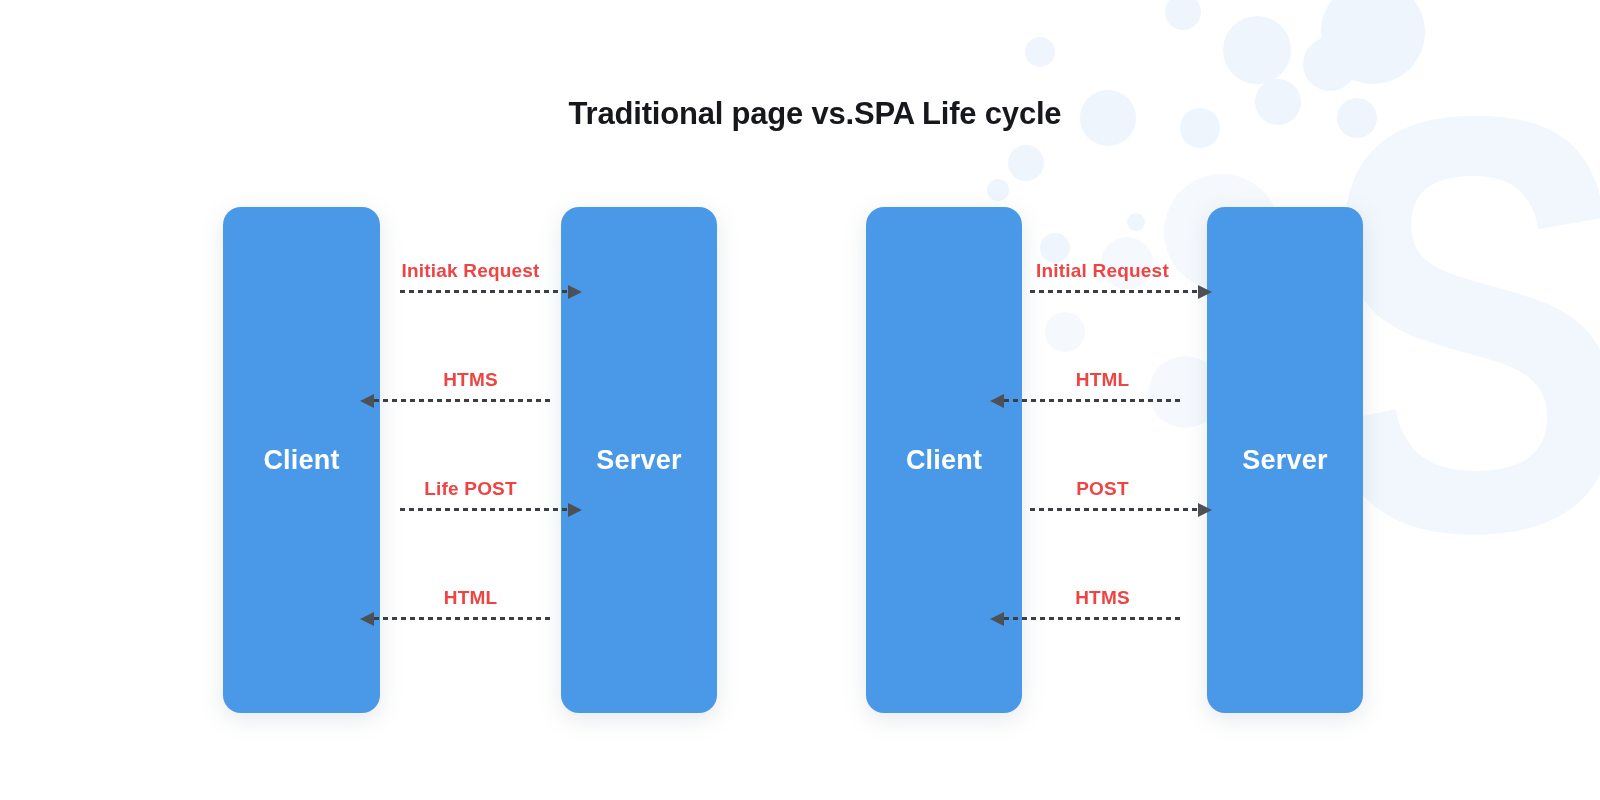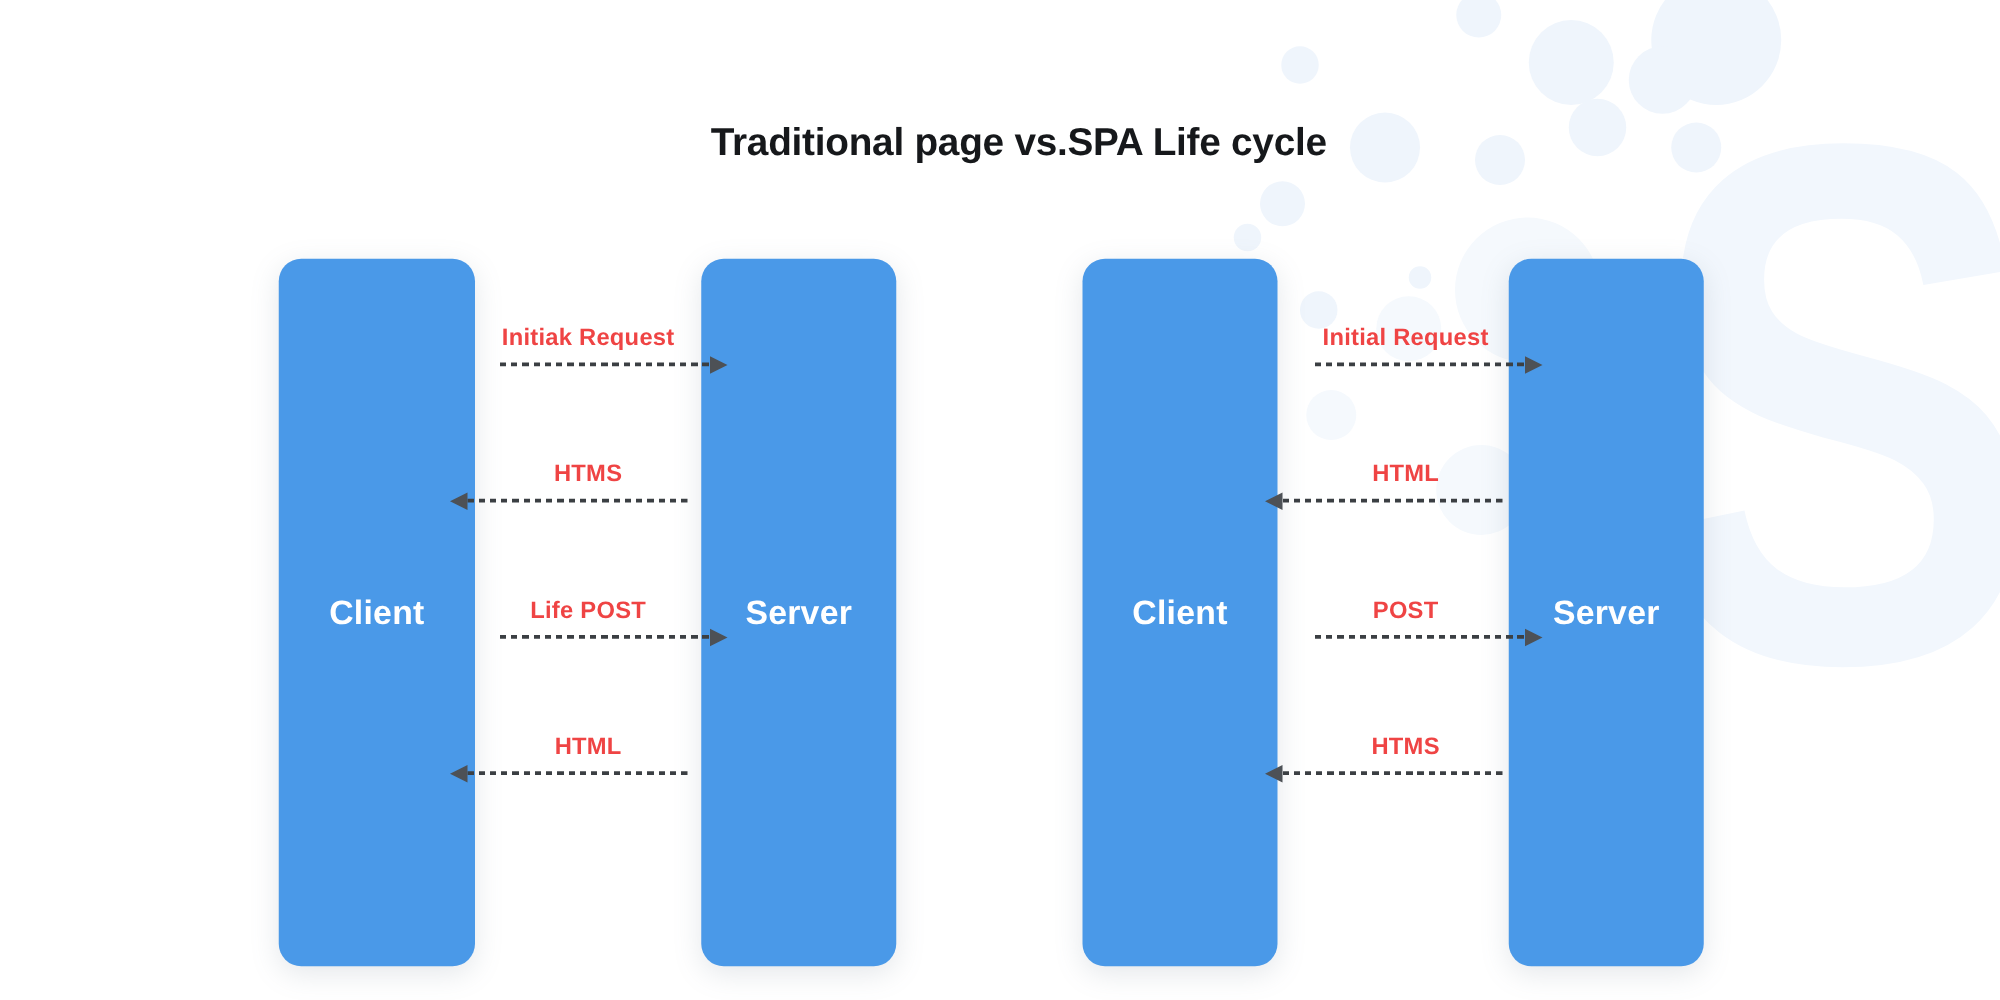--- a/index.html
+++ b/index.html
@@ -21,34 +21,34 @@
   .title{
     position:absolute;left:815px;top:96px;transform:translateX(-50%);
     font-size:31px;font-weight:700;color:#16181b;letter-spacing:-0.2px;
     white-space:nowrap;
   }
   
   .diagram{position:absolute;top:207px;height:506px;}
   .diagram.left{left:223px;width:494px;}
   .diagram.right{left:866px;width:497px;}
   .node{
-    position:absolute;top:0;height:566px;width:156px;
+    position:absolute;top:0;height:506px;width:156px;
     background:#4a99e8;border-radius:18px;
     box-shadow:0 6px 22px rgba(110,125,145,0.18);
     display:flex;align-items:center;justify-content:center;
   }
   .diagram.left  .client{left:0;width:157px;}
   .diagram.left  .server{left:338px;width:156px;}
   .diagram.right .client{left:0;width:156px;}
   .diagram.right .server{left:341px;width:156px;}
   .node-label{color:#ffffff;font-size:27px;font-weight:700;letter-spacing:0.2px;}
   
   .msg{position:absolute;height:3px;}
   .diagram.left  .msg{left:157px;width:181px;}
-  .diagram.right .msg{left:166px;width:185px;}
+  .diagram.right .msg{left:144px;width:185px;}
   .msg.r1{top:83px;} .msg.r2{top:192px;} .msg.r3{top:301px;} .msg.r4{top:410px;}
   .msg .label{
     position:absolute;left:-10px;right:-10px;bottom:11px;text-align:center;
     font-size:19px;font-weight:700;color:#ef4444;letter-spacing:0.2px;
     white-space:nowrap;
   }
   .dash{
     position:absolute;top:0;height:3px;
     background:repeating-linear-gradient(90deg,#3b3f43 0 5px,transparent 5px 9px);
   }

